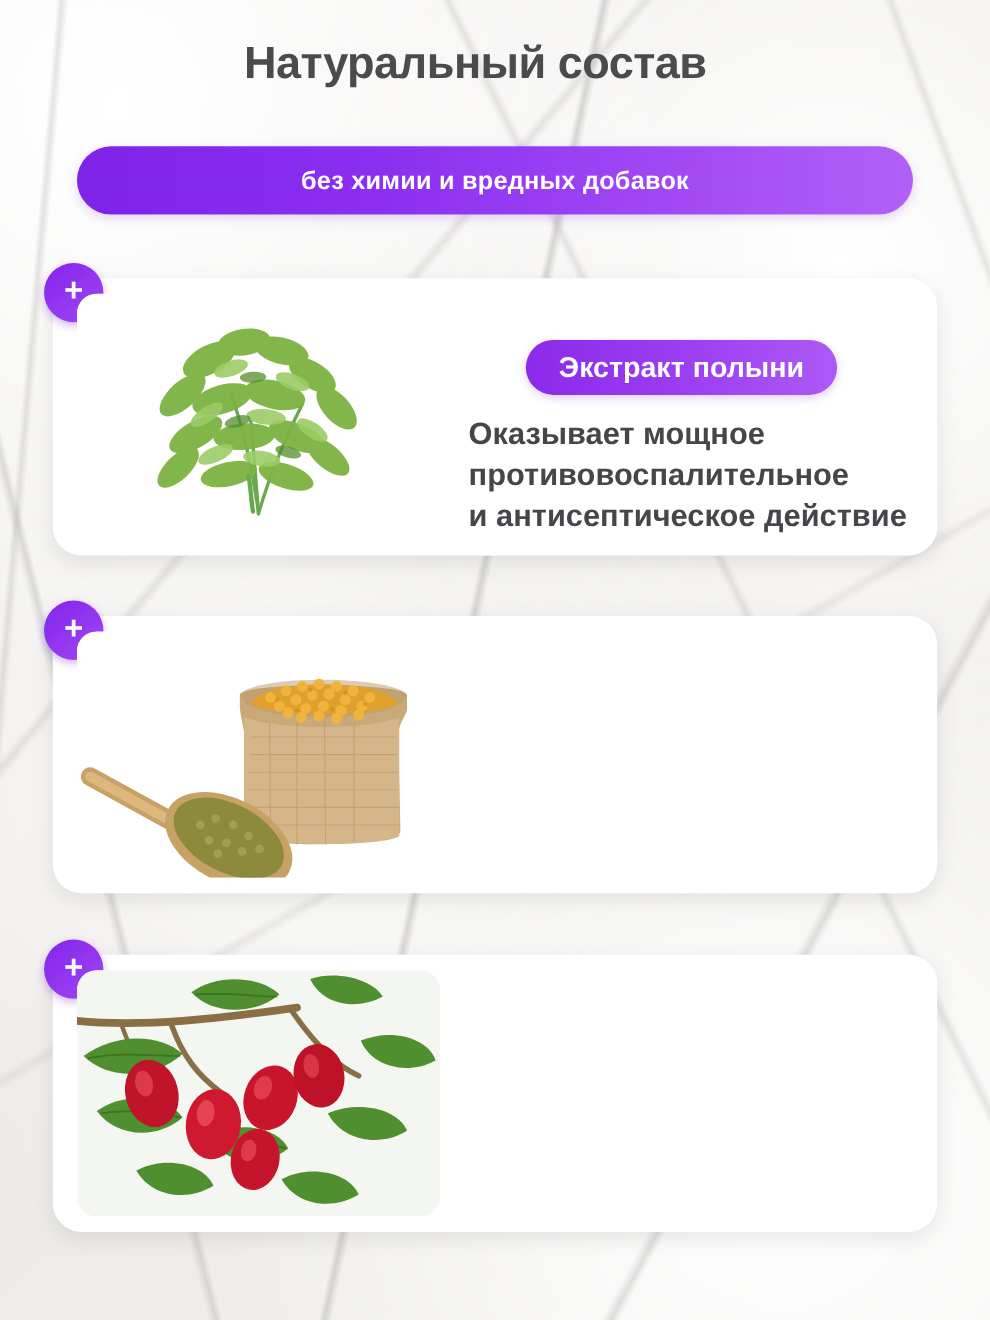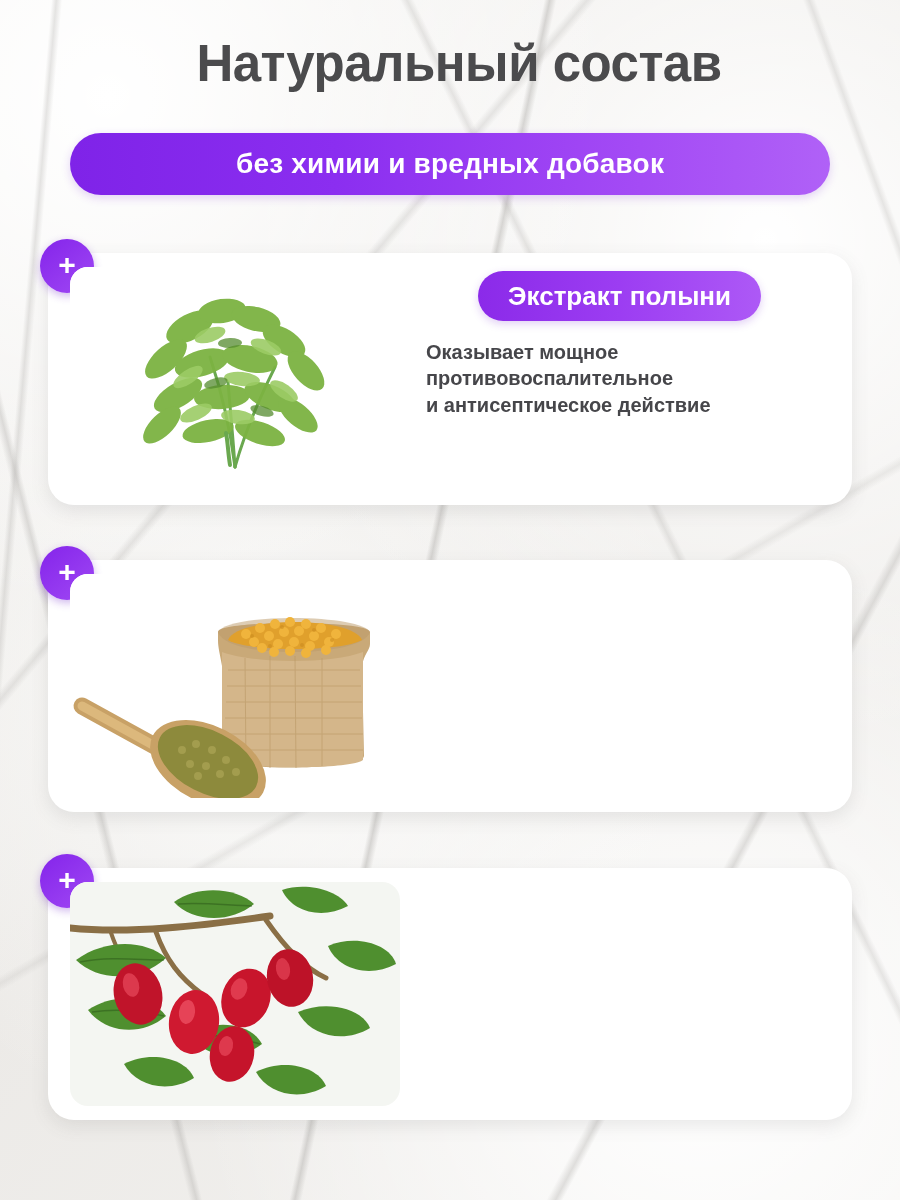--- a/index.html
+++ b/index.html
@@ -55,43 +55,42 @@
     height: 1200px;
   }
 
   
   .title {
     position: absolute;
     top: 34px;
     left: 0;
     width: 864px;
     text-align: center;
-    font-size: 51px;
+    font-size: 41px;
     font-weight: bold;
     color: #4b4b4d;
     letter-spacing: -0.5px;
     white-space: nowrap;
-    margin-left: 27px;
   }
   .subtitle-pill {
     position: absolute;
     top: 133px;
     left: 70px;
     width: 760px;
     height: 62px;
     border-radius: 31px;
     background: linear-gradient(90deg, #7f23e8 0%, #8b2ef0 35%, #a44bf5 75%, #b061f7 100%);
     display: flex;
     align-items: center;
     justify-content: center;
     box-shadow: 0 3px 10px rgba(120,40,210,0.20);
   }
   .subtitle-pill span {
     color: #ffffff;
-    font-size: 28px;
+    font-size: 23px;
     font-weight: bold;
     letter-spacing: 0.2px;
   }
 
   
   .card {
     position: absolute;
     left: 48px;
     width: 804px;
     height: 252px;
@@ -143,24 +142,25 @@
     justify-content: center;
     height: 50px;
     padding: 0 30px;
     border-radius: 25px;
     background: linear-gradient(90deg, #8b2ae9 0%, #9c3df2 50%, #ad59f6 100%);
     color: #ffffff;
     font-size: 26px;
     font-weight: bold;
     box-shadow: 0 3px 9px rgba(120,40,210,0.22);
     white-space: nowrap;
+    margin-top: 38px;
   }
   .desc {
     margin-top: 18px;
-    font-size: 20px;
+    font-size: 28px;
     font-weight: bold;
     color: #46464a;
     line-height: 1.32;
     white-space: pre-line;
   }
 
   
   .card-1 .name-pill { margin-left: 52px; }
   .card-2 .name-pill { margin-left: 50px; }
   .card-3 .name-pill { margin-left: 48px; }

